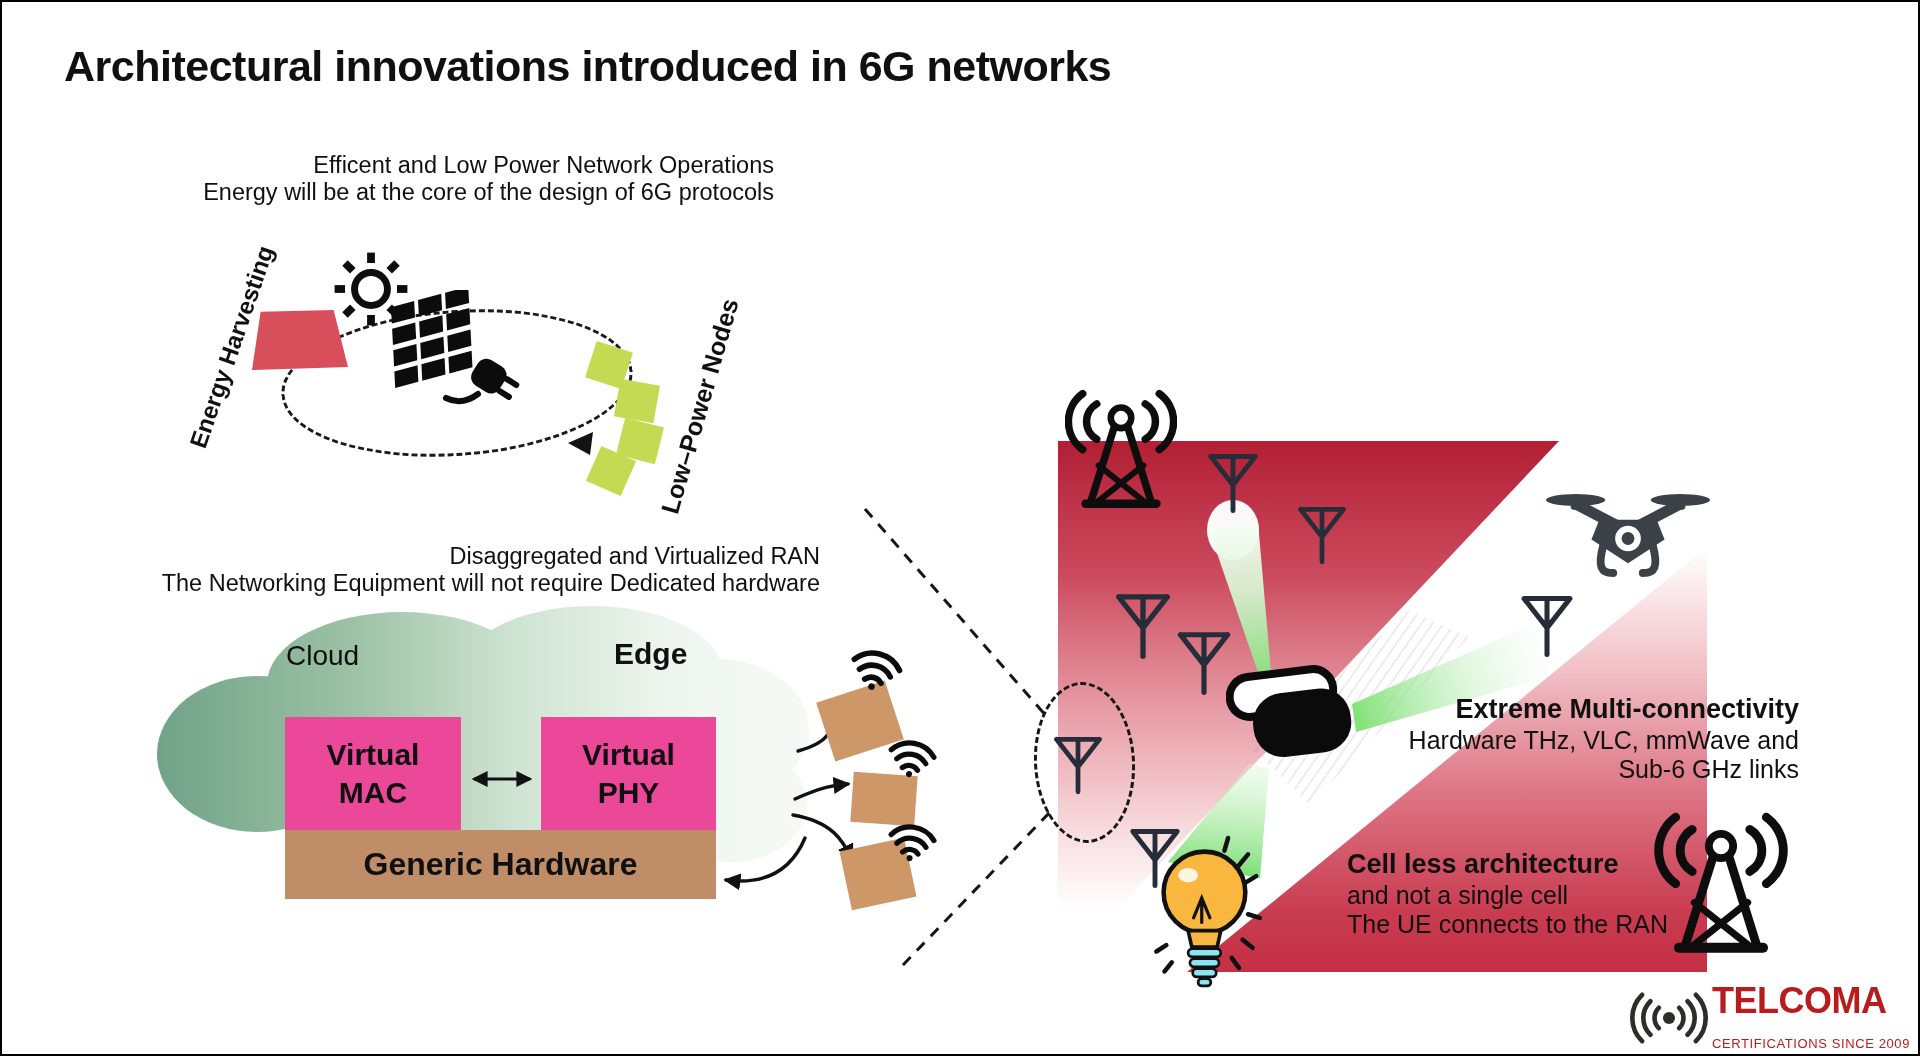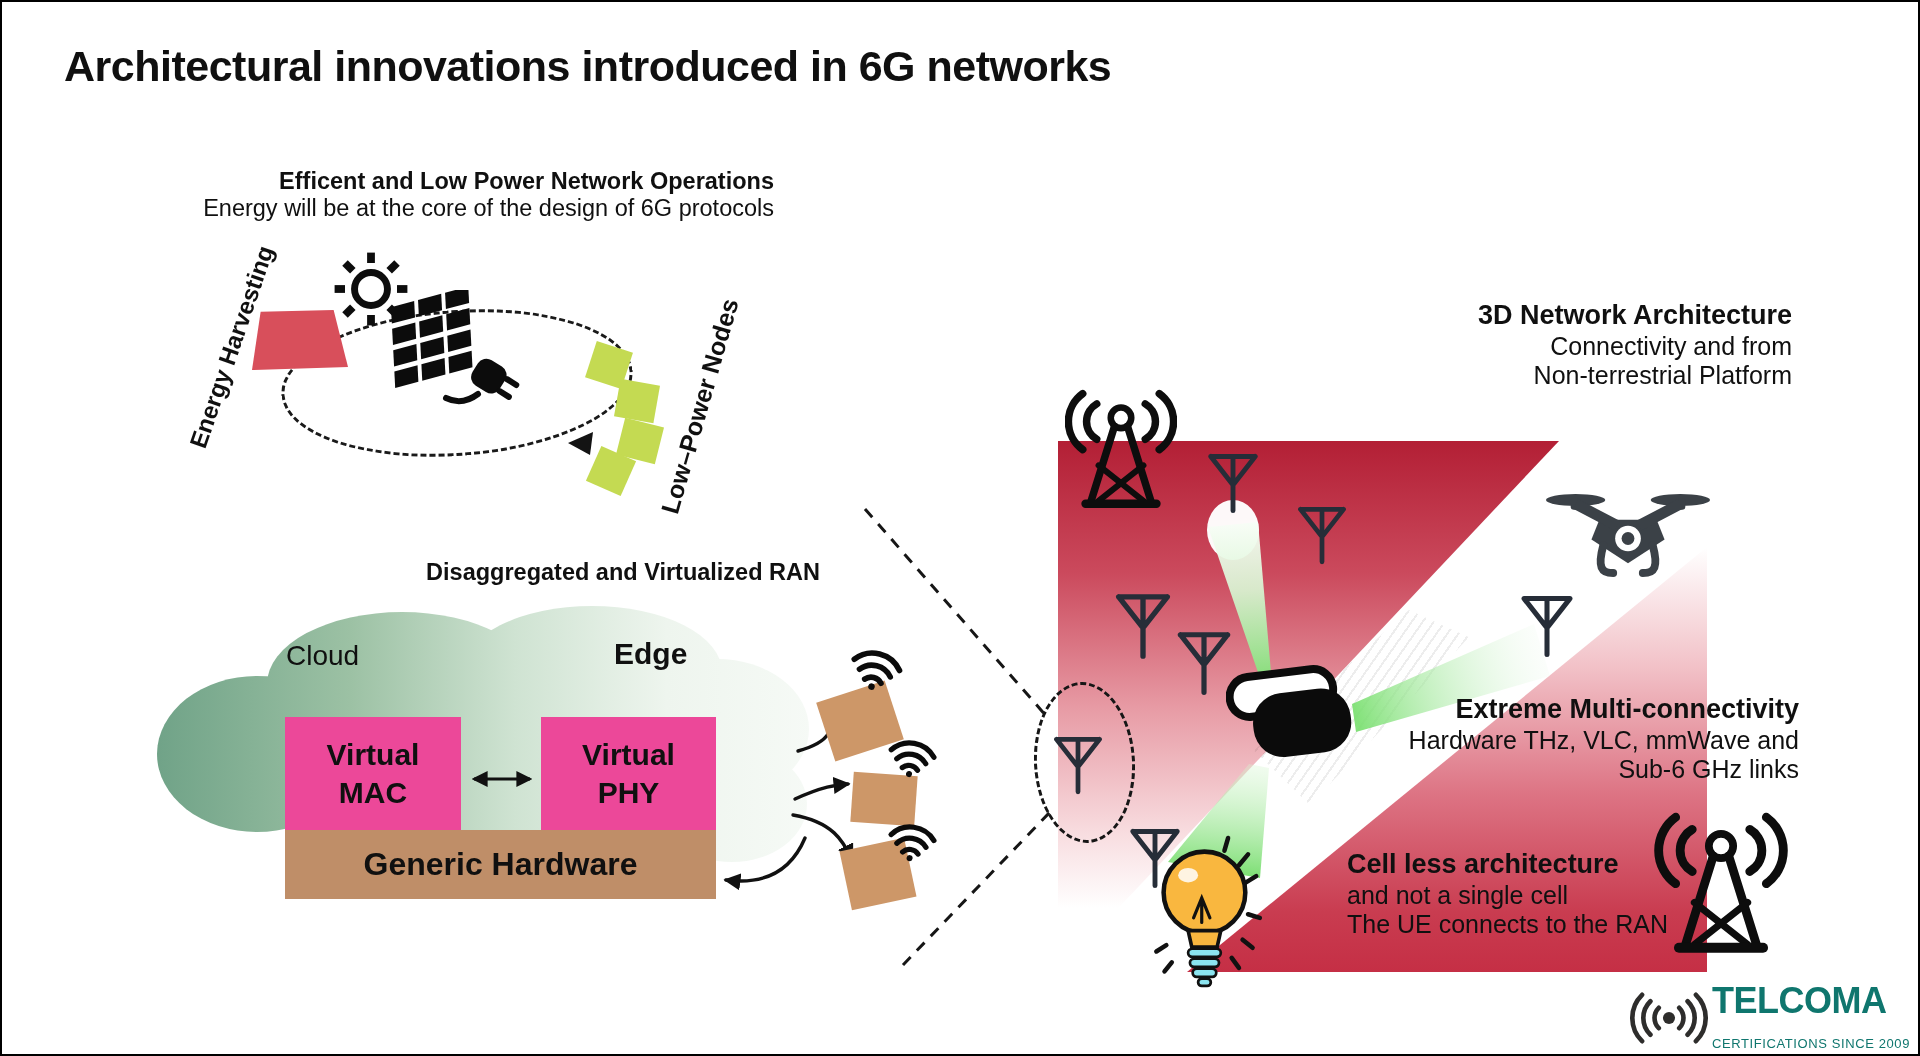--- a/index.html
+++ b/index.html
@@ -3,21 +3,21 @@
 <meta charset="utf-8">
 <style>
   html,body{margin:0;padding:0;background:#888;}
   #canvas{position:relative;width:1920px;height:1056px;background:#fff;border:2px solid #000;
           box-sizing:border-box;overflow:hidden;font-family:"Liberation Sans","DejaVu Sans",sans-serif;color:#101010;}
   .abs{position:absolute;}
   
   .title{left:62px;top:40px;font-size:43px;font-weight:700;letter-spacing:-0.5px;white-space:nowrap;}
   
   .headblk{line-height:1.16;font-size:23.5px;}
-  .headblk .b{font-weight:700;margin-top:16px;}
+  .headblk .b{font-weight:400;}
   .energy-head{left:120px;top:150px;width:652px;text-align:right;}
   .ran-head{left:59px;top:541px;width:759px;text-align:right;z-index:3;}
   
   .rot-label{font-size:24px;font-weight:600;white-space:nowrap;z-index:3;}
   .harvest-label{left:230px;top:345px;transform:translate(-50%,-50%) rotate(-71deg);}
   .nodes-label{left:698px;top:404px;transform:translate(-50%,-50%) rotate(-74deg);font-size:25px;}
   
   .trapezoid{left:250px;top:308px;width:96px;height:60px;background:#d84f5b;
              clip-path:polygon(9% 3%,85% 0%,100% 95%,0% 100%);z-index:3;}
   .sun{left:330px;top:248px;z-index:3;}
@@ -70,21 +70,21 @@
   .bulb{left:1148px;top:830px;}
   .focus-ellipse{left:1032px;top:680px;width:95px;height:155px;border:3px dashed #161616;
                  border-radius:50%;transform:rotate(-3deg);z-index:3;}
   
   .callout{line-height:1.18;font-size:25px;z-index:4;}
   .callout .b{font-size:27px;font-weight:700;}
   .t3d{left:1390px;top:298px;width:400px;text-align:right;}
   .multi{left:1357px;top:692px;width:440px;text-align:right;}
   .cellless{left:1345px;top:847px;width:420px;text-align:left;}
   
-  .logo{left:1628px;top:982px;display:flex;align-items:center;z-index:4;color:#0f766e;}
+  .logo{left:1628px;top:982px;display:flex;align-items:center;z-index:4;color:#b91c1c;}
   .logo-text{margin-left:4px;display:flex;flex-direction:column;}
   .logo-name{font-size:36px;font-weight:800;letter-spacing:-0.5px;line-height:0.95;}
   .logo-tag{font-size:13px;letter-spacing:0.6px;font-weight:500;margin-top:18px;}
 </style>
 </head>
 <body>
 
 <svg width="0" height="0" style="position:absolute">
   <defs>
     <symbol id="sym-tower" viewBox="0 0 120 150">
@@ -164,20 +164,21 @@
       </g>
     </g>
   </svg>
   <div class="abs gnode g1"></div>
   <div class="abs gnode g2"></div>
   <div class="abs gnode g3"></div>
   <div class="abs gnode g4"></div>
 
   <div class="abs headblk ran-head">
     <div class="b">Disaggregated and Virtualized RAN</div>
+    <div>The Networking Equipment will not require Dedicated hardware</div>
   </div>
   <svg class="abs cloud" width="660" height="270" viewBox="0 0 660 270">
     <defs>
       <linearGradient id="cg" x1="0" y1="0" x2="660" y2="0" gradientUnits="userSpaceOnUse">
         <stop offset="0" stop-color="#6fa287"></stop>
           <stop offset="0.3" stop-color="#9cc1a4"></stop>
         <stop offset="0.55" stop-color="#cfe3d2"></stop>
           <stop offset="0.78" stop-color="#eef5ee"></stop>
         <stop offset="1" stop-color="#f6faf6"></stop>
       </linearGradient>
@@ -324,25 +325,20 @@
     <path d="M48 94 L57 72 L66 94 M57 72 L57 99" stroke="#111" stroke-width="3.5" fill="none" stroke-linecap="round"></path>
     <path d="M42 108 H78 L74 126 H46 Z" fill="#f9b73f" stroke="#111" stroke-width="4"></path>
     <g fill="#8be4ef" stroke="#111" stroke-width="3">
       <rect x="42" y="128" width="36" height="9" rx="4.5"></rect>
       <rect x="44" y="139" width="32" height="9" rx="4.5"></rect>
       <rect x="47" y="150" width="26" height="9" rx="4.5"></rect>
       <rect x="53" y="161" width="14" height="8" rx="4"></rect>
     </g>
   </svg>
 
-  <div class="abs callout t3d">
-    <div class="b">3D Network Architecture</div>
-    <div>Connectivity and from</div>
-    <div>Non-terrestrial Platform</div>
-  </div>
   <div class="abs callout multi">
     <div class="b">Extreme Multi-connectivity</div>
     <div>Hardware THz, VLC, mmWave and</div>
     <div>Sub-6 GHz links</div>
   </div>
   <div class="abs callout cellless">
     <div class="b">Cell less architecture</div>
     <div>and not a single cell</div>
     <div>The UE connects to the RAN</div>
   </div>

